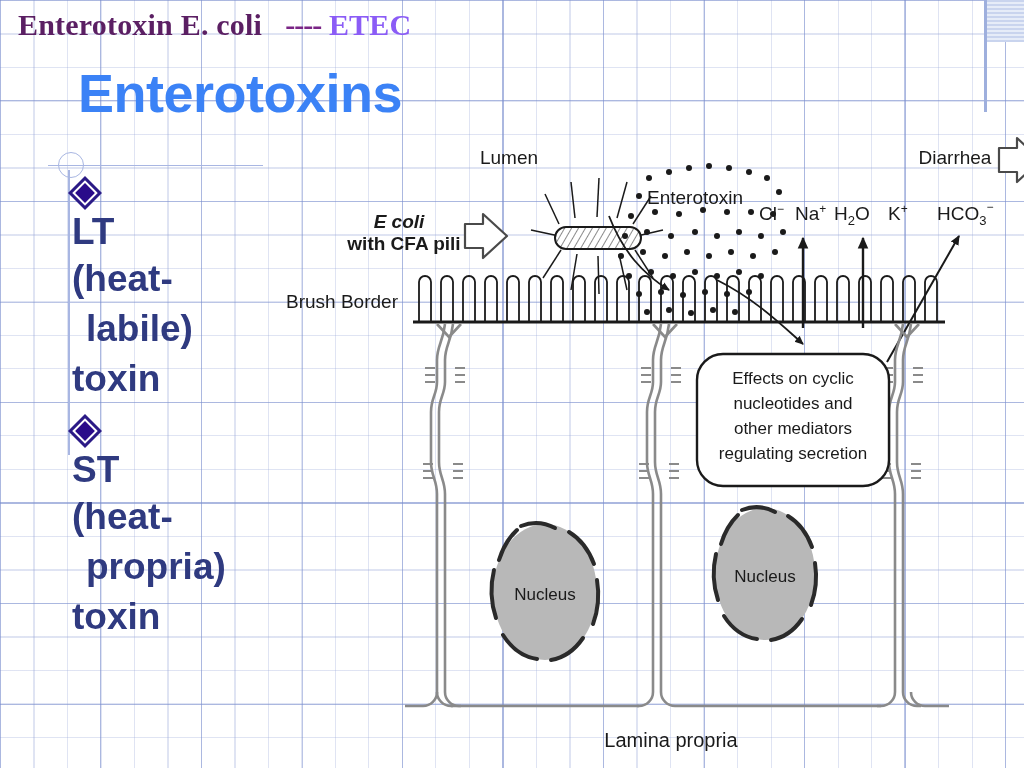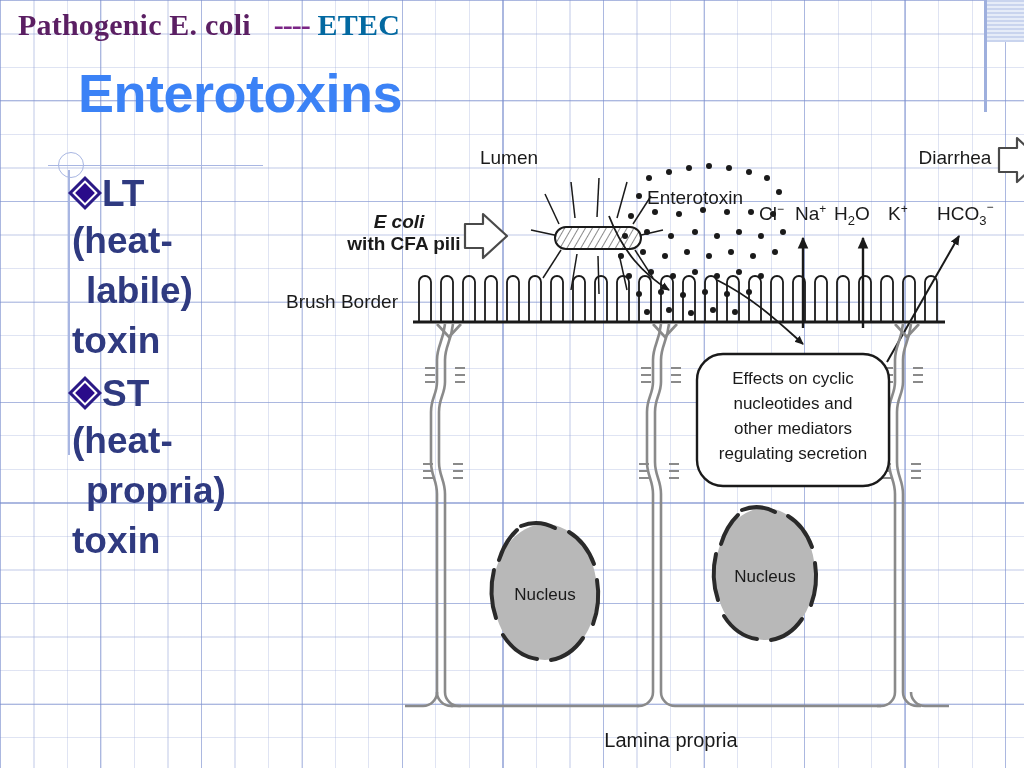--- a/index.html
+++ b/index.html
@@ -60,21 +60,21 @@
     position: absolute;
     left: 18px; top: 8px;
     white-space: nowrap;
     font-family: "Liberation Serif", serif;
     font-weight: bold;
     font-size: 30px;
     letter-spacing: 0.2px;
   }
   .hdr-main   { color: #5b1f63; }
   .hdr-dashes { color: #7a2585; letter-spacing: -1px; }
-  .hdr-accent { color: #0369a1; }
+  .hdr-accent { color: #8b5cf6; }
 
   #slide-title {
     position: absolute;
     left: 78px; top: 62px;
     font-family: "Liberation Sans", sans-serif;
     font-weight: bold;
     font-size: 54px;
     color: #3b82f6;
     letter-spacing: -0.5px;
     white-space: nowrap;
@@ -105,20 +105,21 @@
   #bullets {
     position: absolute;
     left: 72px; top: 172px;
     width: 225px;
   }
   .bullet-block { margin-bottom: 6px; }
   .bullet-head {
     display: flex;
     align-items: flex-start;
     gap: 4px;
+    flex-direction: column;
   }
   .diamond {
     flex: 0 0 auto;
     width: 26px; height: 26px;
     margin-top: 8px;
     position: relative;
   }
   .diamond .outer {
     position: absolute;
     left: 1px; top: 1px;
@@ -170,21 +171,21 @@
 <body>
 
 <div id="slide">
 
   <div id="grid-bg"></div>
   <div id="grid-bg-major"></div>
   <div id="corner-band"></div>
   <div id="corner-rule"></div>
 
   <div id="header-line">
-    <span class="hdr-main">Pathogenic E. coli</span><span>&nbsp;&nbsp;&nbsp;</span><span class="hdr-dashes">----</span><span>&nbsp;</span><span class="hdr-accent">ETEC</span>
+    <span class="hdr-main">Enterotoxin E. coli</span><span>&nbsp;&nbsp;&nbsp;</span><span class="hdr-dashes">----</span><span>&nbsp;</span><span class="hdr-accent">ETEC</span>
   </div>
 
   <div id="slide-title">Enterotoxins</div>
 
   <div id="bullet-guide-rule"></div>
   <div id="bullet-guide-circle"></div>
   <div id="bullet-guide-line"></div>
 
   <div id="bullets">
 

